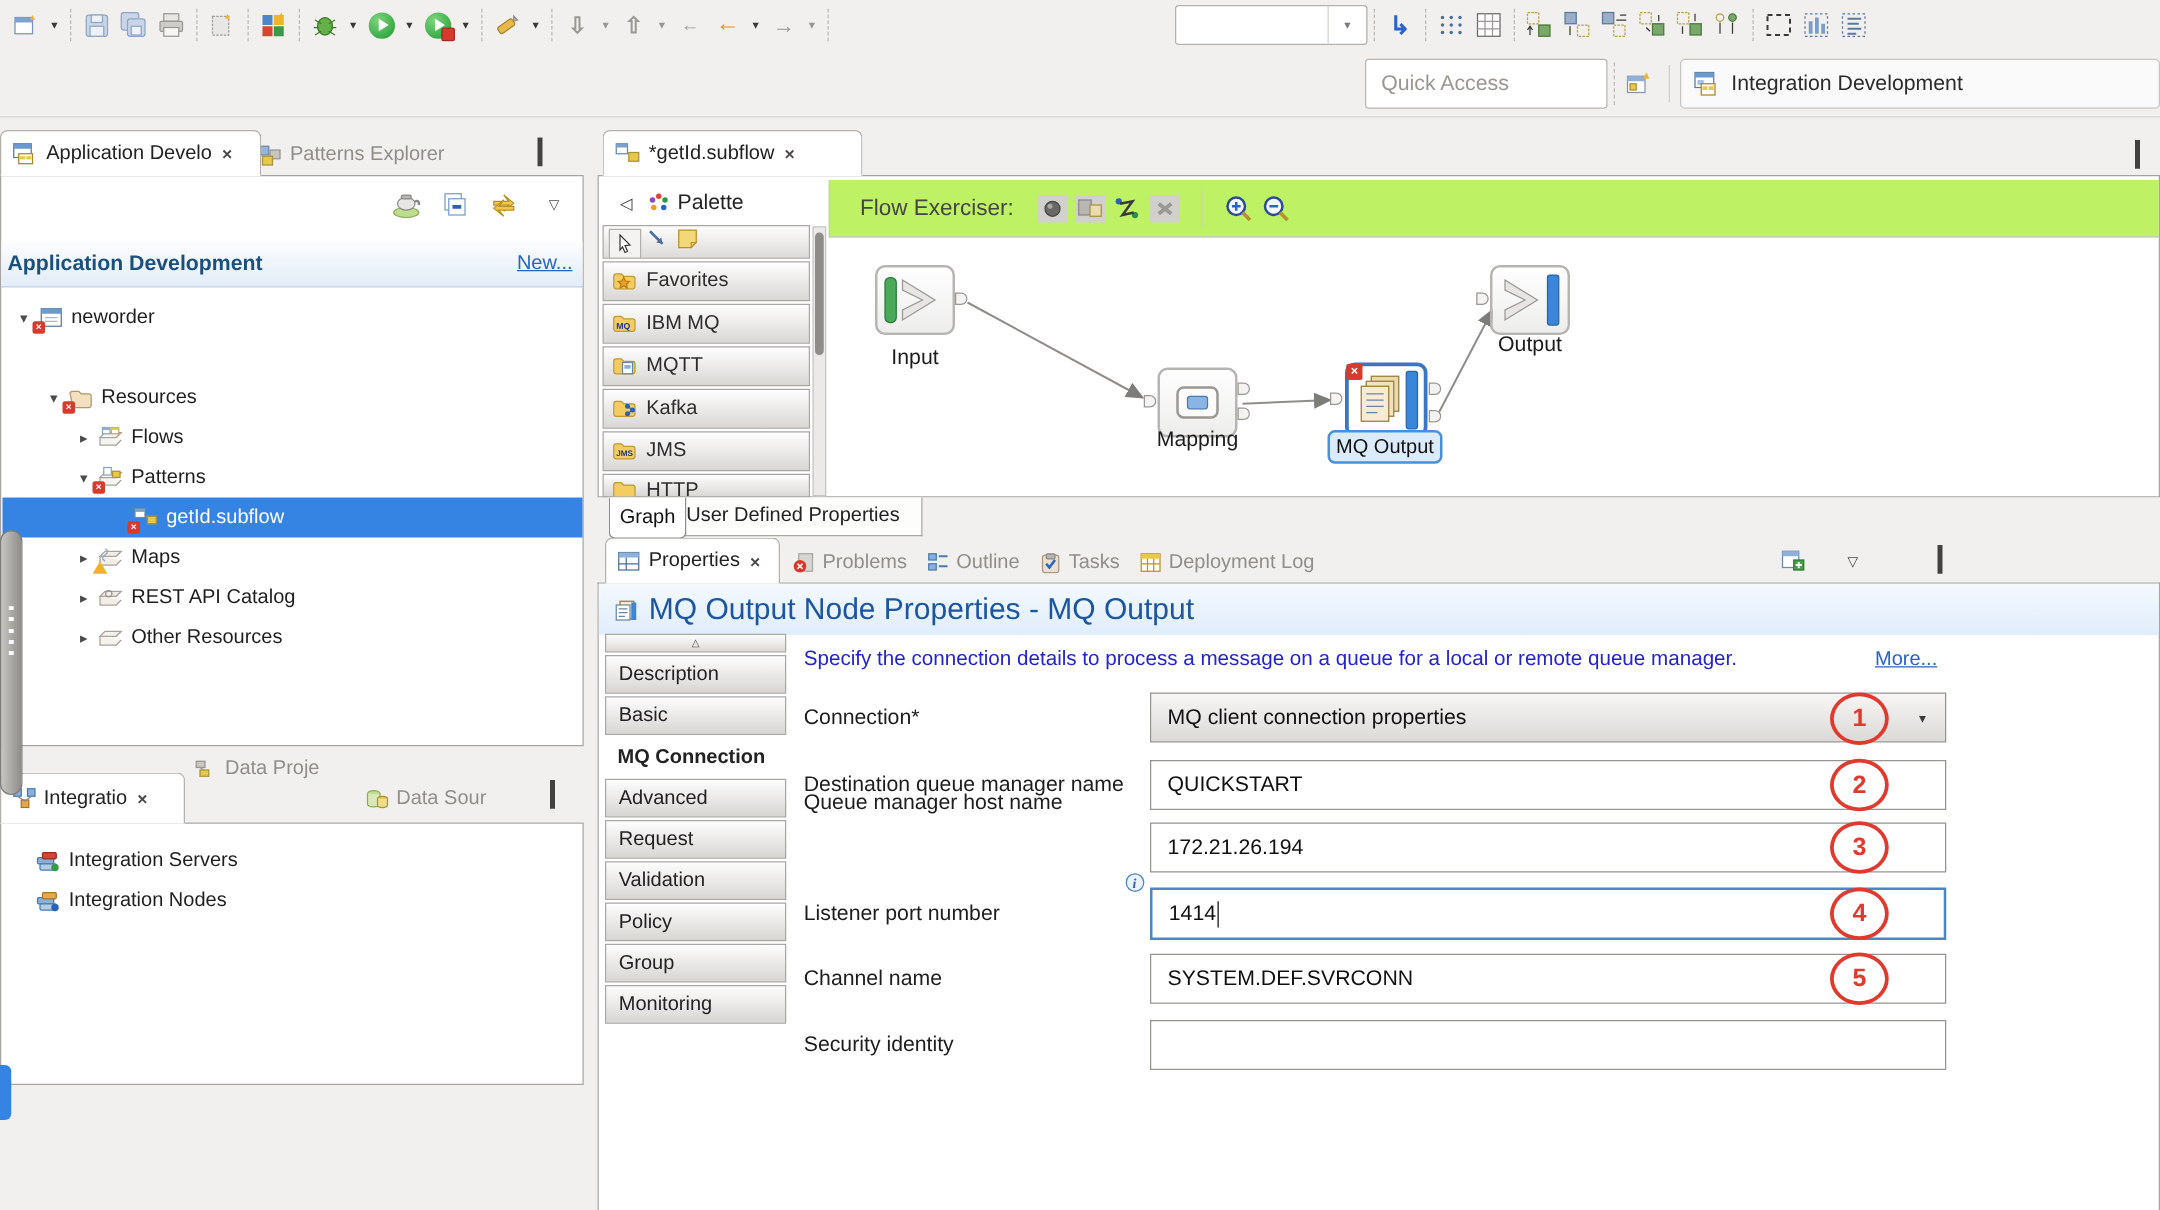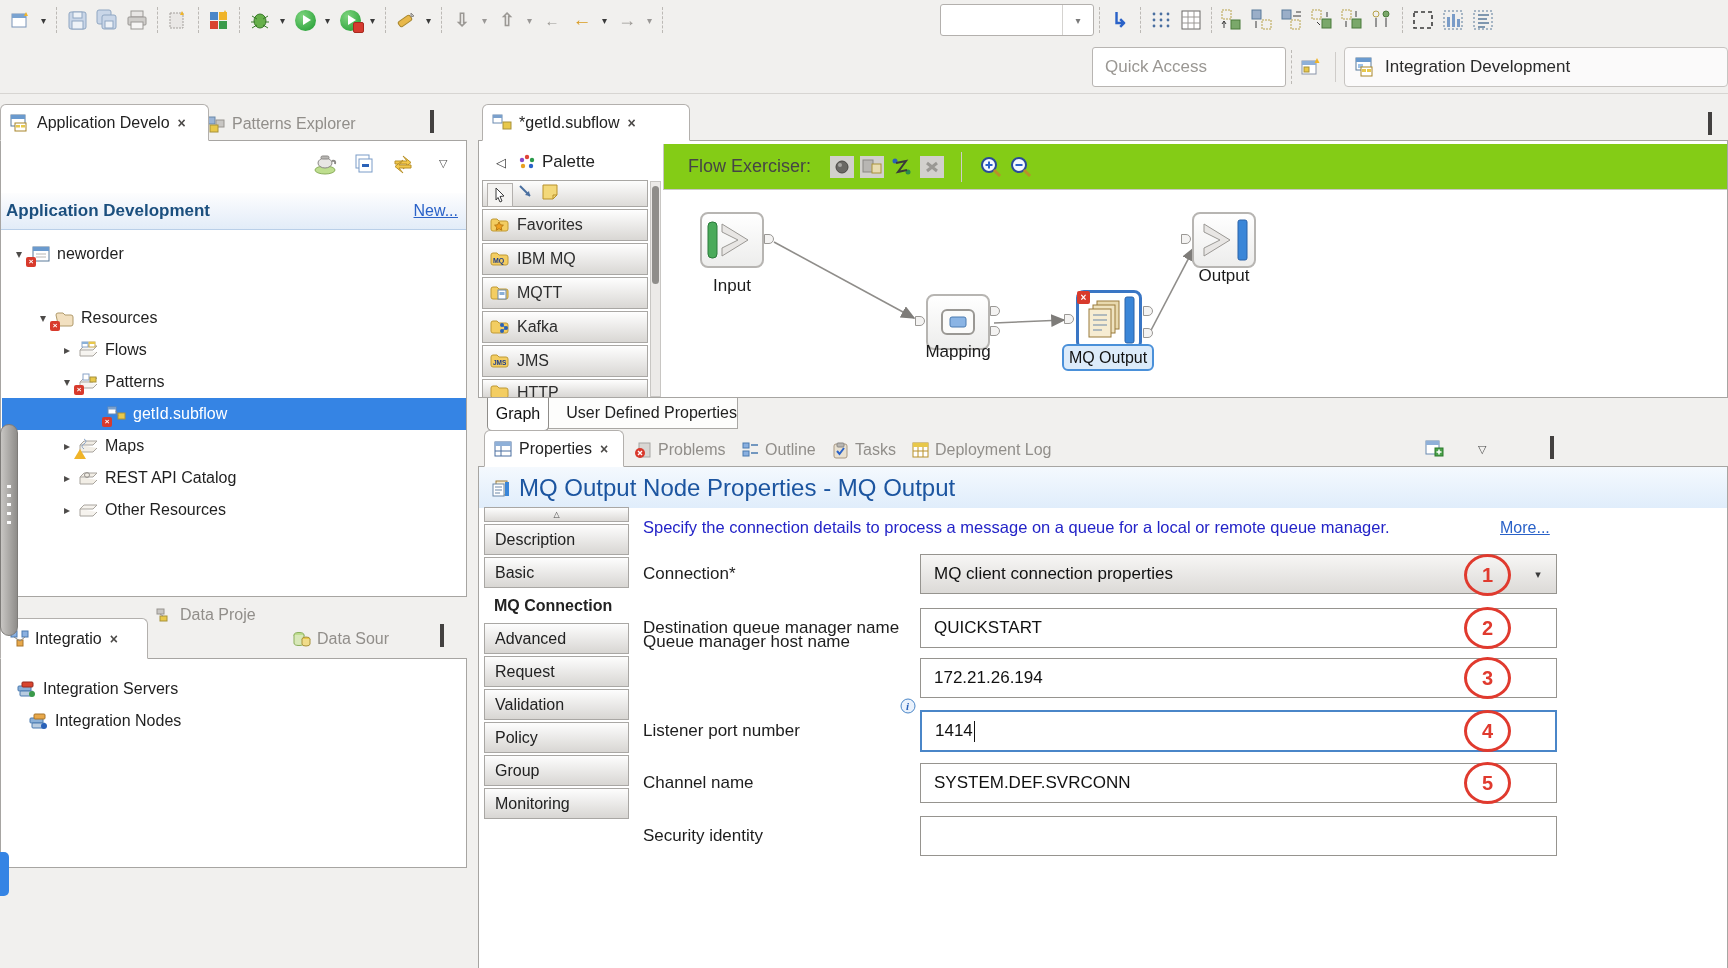--- a/index.html
+++ b/index.html
@@ -450,21 +450,21 @@
         <path d="M2 4 v8 q0 2.5 5 2.5 q5 0 5 -2.5 v-8" fill="#d8e8b8" stroke="#8aae5a"></path>
         <ellipse cx="14" cy="8" rx="4" ry="2" fill="#e8c84a" stroke="#a8923a"></ellipse>
         <path d="M10 8 v5 q0 2 4 2 q4 0 4 -2 v-5" fill="#f0dc8a" stroke="#a8923a"></path>
       </svg>
     <span>Data Sour</span>
   </div>
   <span class="abs" style="left:412px;top:634px"><span class="wmin"></span></span>
   <span class="abs" style="left:440px;top:628px"><span class="wmax"></span></span>
 
   <div class="panel" style="left:0;top:658px;width:467px;height:210px">
-    <div class="treerow" style="top:14px;padding-left:14px;width:460px">
+    <div class="treerow" style="top:14px;padding-left:26px;width:460px">
       <span class="ticon">
         <svg width="21" height="19">
             <rect x="2" y="6" width="13" height="5" rx="1" fill="#8ab0d8" stroke="#4a7ab0"></rect>
             <rect x="4" y="11" width="13" height="5" rx="1" fill="#b8cce0" stroke="#4a7ab0"></rect>
             <rect x="6" y="2" width="11" height="5" rx="1" fill="#d8452e" stroke="#982a1e"></rect>
             <circle cx="16" cy="14" r="3" fill="#3a9a4a"></circle>
           </svg>
       </span>
       <span>Integration Servers</span>
     </div>
@@ -570,21 +570,21 @@
     <span class="ticon" style="margin-top:3px"><svg width="21" height="18">
           <path d="M2 5 q0 -2 2 -2 h4 l2 2 h7 q2 0 2 2 v6 q0 2 -2 2 h-13 q-2 0 -2 -2 z" fill="#f3cd62" stroke="#c09a34"></path>
         </svg></span>
     <span style="margin-top:4px">HTTP</span>
   </div>
 
   <div class="abs" style="left:650px;top:181px;width:11px;height:216px;background:#eceae8;border:1px solid #c8c6c3;box-sizing:border-box">
     <div class="abs" style="left:1px;top:4px;width:7px;height:98px;background:#8f8d8a;border-radius:4px"></div>
   </div>
 
-  <div class="abs" style="left:663px;top:144px;width:1064px;height:46px;border-bottom:1px solid #c9c7c4;border-left:1px solid #c9c7c4;display:flex;align-items:center;background:#84cc16;box-sizing:border-box">
+  <div class="abs" style="left:663px;top:144px;width:1064px;height:46px;border-bottom:1px solid #c9c7c4;border-left:1px solid #c9c7c4;display:flex;align-items:center;background:#bef264;box-sizing:border-box">
     <span style="margin-left:24px;font-size:18px;color:#454545">Flow Exerciser:</span>
     <span class="ti" style="margin-left:18px">
       <svg width="26" height="24">
           <rect x="1" y="1" width="24" height="22" fill="#d2d0cd"></rect>
           <circle cx="13" cy="12" r="6" fill="#6a6865" stroke="#4a4845"></circle>
           <circle cx="11" cy="10" r="2" fill="#a8a6a3"></circle>
         </svg>
     </span>
     <span class="ti">
       <svg width="26" height="24">
@@ -672,21 +672,21 @@
   <div class="node" style="left:1192px;top:212px;width:64px;height:56px">
     <svg width="60" height="52">
         <path d="M10 10 L36 26 L10 42 L10 34 L26 26 L10 18 Z" fill="#e8e6e4" stroke="#9a9894"></path>
         <rect x="44" y="6" width="9" height="40" rx="2" fill="#3a86d8" stroke="#2a62a8"></rect>
       </svg>
   </div>
   <span class="term" style="left:1181px;top:234px"></span>
   <div class="nodelabel" style="left:1174px;top:266px;width:100px">Output</div>
 
   <div class="abs" style="left:478px;top:398px;width:1250px;height:33px;background:#f1f0ee"></div>
-  <div class="abs" style="left:548px;top:398px;width:190px;height:31px;background:#fdfdfc;border:1px solid #a9a7a4;border-top:none;display:flex;align-items:center;justify-content:flex-end;font-size:16px;color:#222;box-sizing:border-box">
+  <div class="abs" style="left:548px;top:398px;width:190px;height:31px;background:#fdfdfc;border:1px solid #a9a7a4;border-top:none;display:flex;align-items:center;justify-content:flex-start;font-size:16px;color:#222;box-sizing:border-box">
     <span>User Defined Properties</span>
   </div>
   <div class="abs" style="left:487px;top:398px;width:62px;height:33px;background:#fff;border:1px solid #8f8d8a;border-top:none;border-radius:0 0 5px 5px;display:flex;align-items:center;justify-content:center;font-size:16px;color:#111;box-sizing:border-box;z-index:3">
     <span>Graph</span>
   </div>
 
   <div class="tab" style="left:484px;top:430px;width:140px;height:37px;z-index:4">
     <svg width="18" height="16" style="margin-right:7px;flex:none">
         <rect x="1" y="1" width="16" height="14" fill="#fff" stroke="#4a6fa0"></rect>
         <rect x="1" y="1" width="16" height="4" fill="#8fb0d8"></rect>

